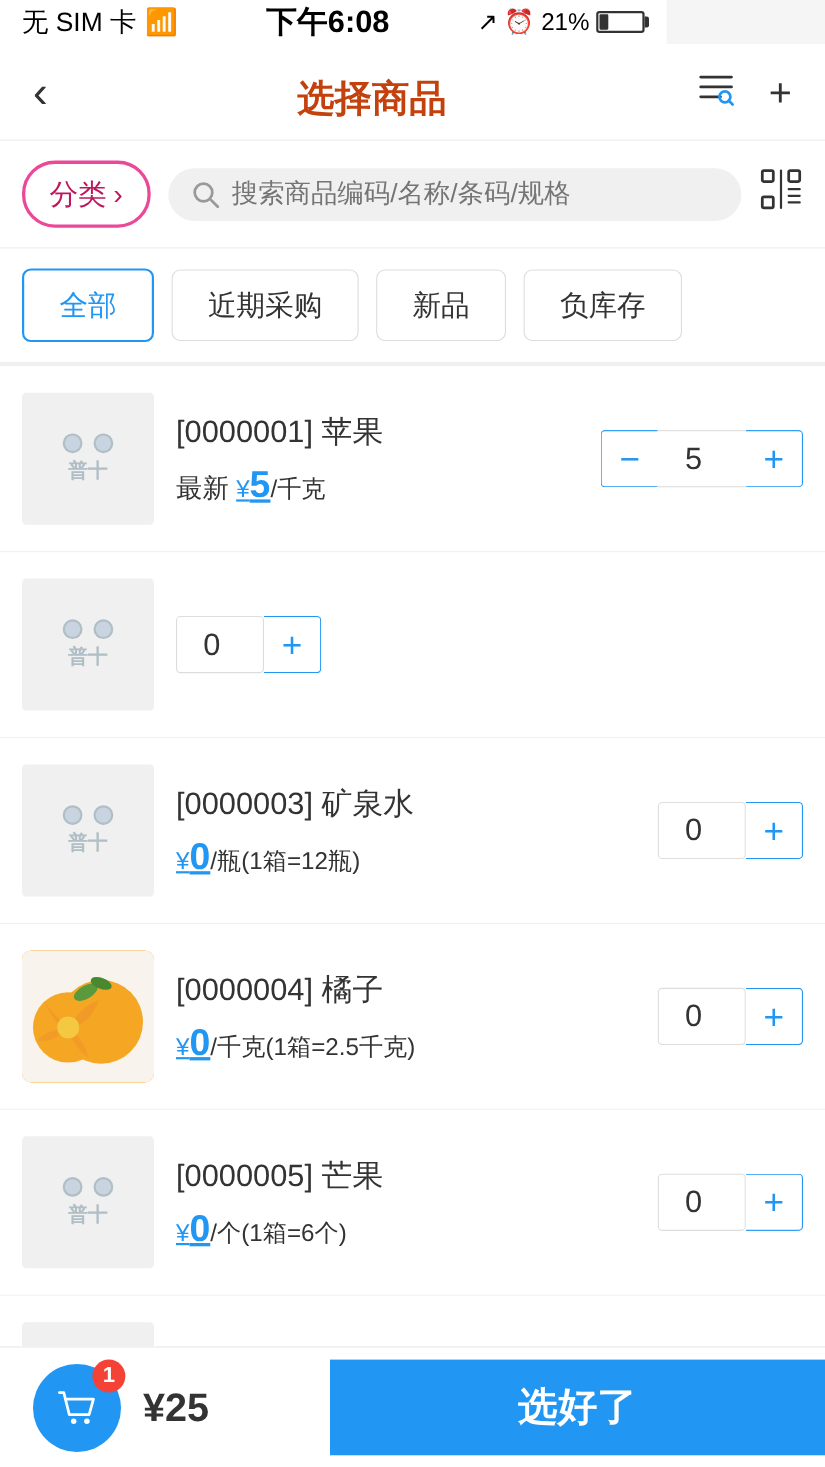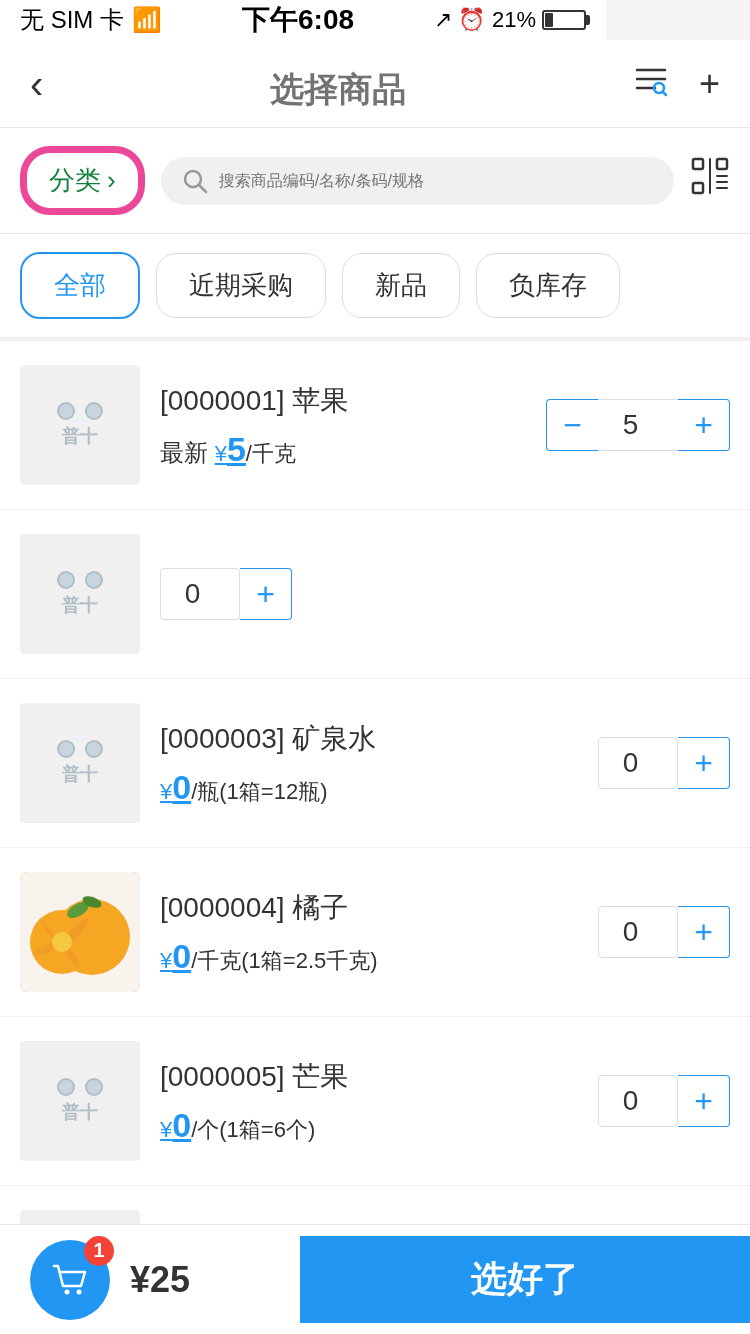--- a/index.html
+++ b/index.html
@@ -58,21 +58,21 @@
       background: #fff;
       display: flex;
       align-items: center;
       justify-content: space-between;
       padding: 0 30px;
       border-bottom: 1px solid #e8e8e8;
     }
     .nav-title {
       font-size: 34px;
       font-weight: 600;
-      color: #737373;
+      color: #c2410c;
       margin-top: 12px;
     }
     .nav-back {
       font-size: 40px;
       color: #333;
       cursor: pointer;
       line-height: 1;
     }
     .nav-right {
       display: flex;
@@ -91,65 +91,65 @@
       background: #fff;
       display: flex;
       align-items: center;
       padding: 18px 20px;
       gap: 16px;
       border-bottom: 1px solid #e8e8e8;
     }
     .category-btn {
       display: flex;
       align-items: center;
-      border: 7px solid #ec4899;
+      border: 3px solid #ec4899;
       border-radius: 30px;
       padding: 10px 22px;
       font-size: 26px;
-      color: #15803d;
+      color: #be185d;
       background: #fff;
       white-space: nowrap;
       cursor: pointer;
     }
     .search-box {
       flex: 1;
       display: flex;
       align-items: center;
       background: #f0f0f0;
       border-radius: 30px;
       padding: 10px 20px;
       gap: 10px;
     }
     .search-box input {
       flex: 1;
       background: transparent;
       border: none;
       outline: none;
-      font-size: 16px;
+      font-size: 24px;
       color: #999;
     }
     .scan-icon {
       font-size: 36px;
       color: #333;
       cursor: pointer;
     }
 
     
     .tabs-row {
       width: 750px;
       background: #fff;
       display: flex;
       align-items: center;
       padding: 18px 20px;
       gap: 16px;
       border-bottom: 4px solid #f0f0f0;
     }
     .tab-btn {
       padding: 14px 32px;
-      border-radius: 20px;
+      border-radius: 8px;
       font-size: 26px;
       border: 1px solid #ddd;
       background: #fff;
       color: #333;
       cursor: pointer;
     }
     .tab-btn.active {
       background: #fff;
       border: 2px solid #2196f3;
       color: #2196f3;

